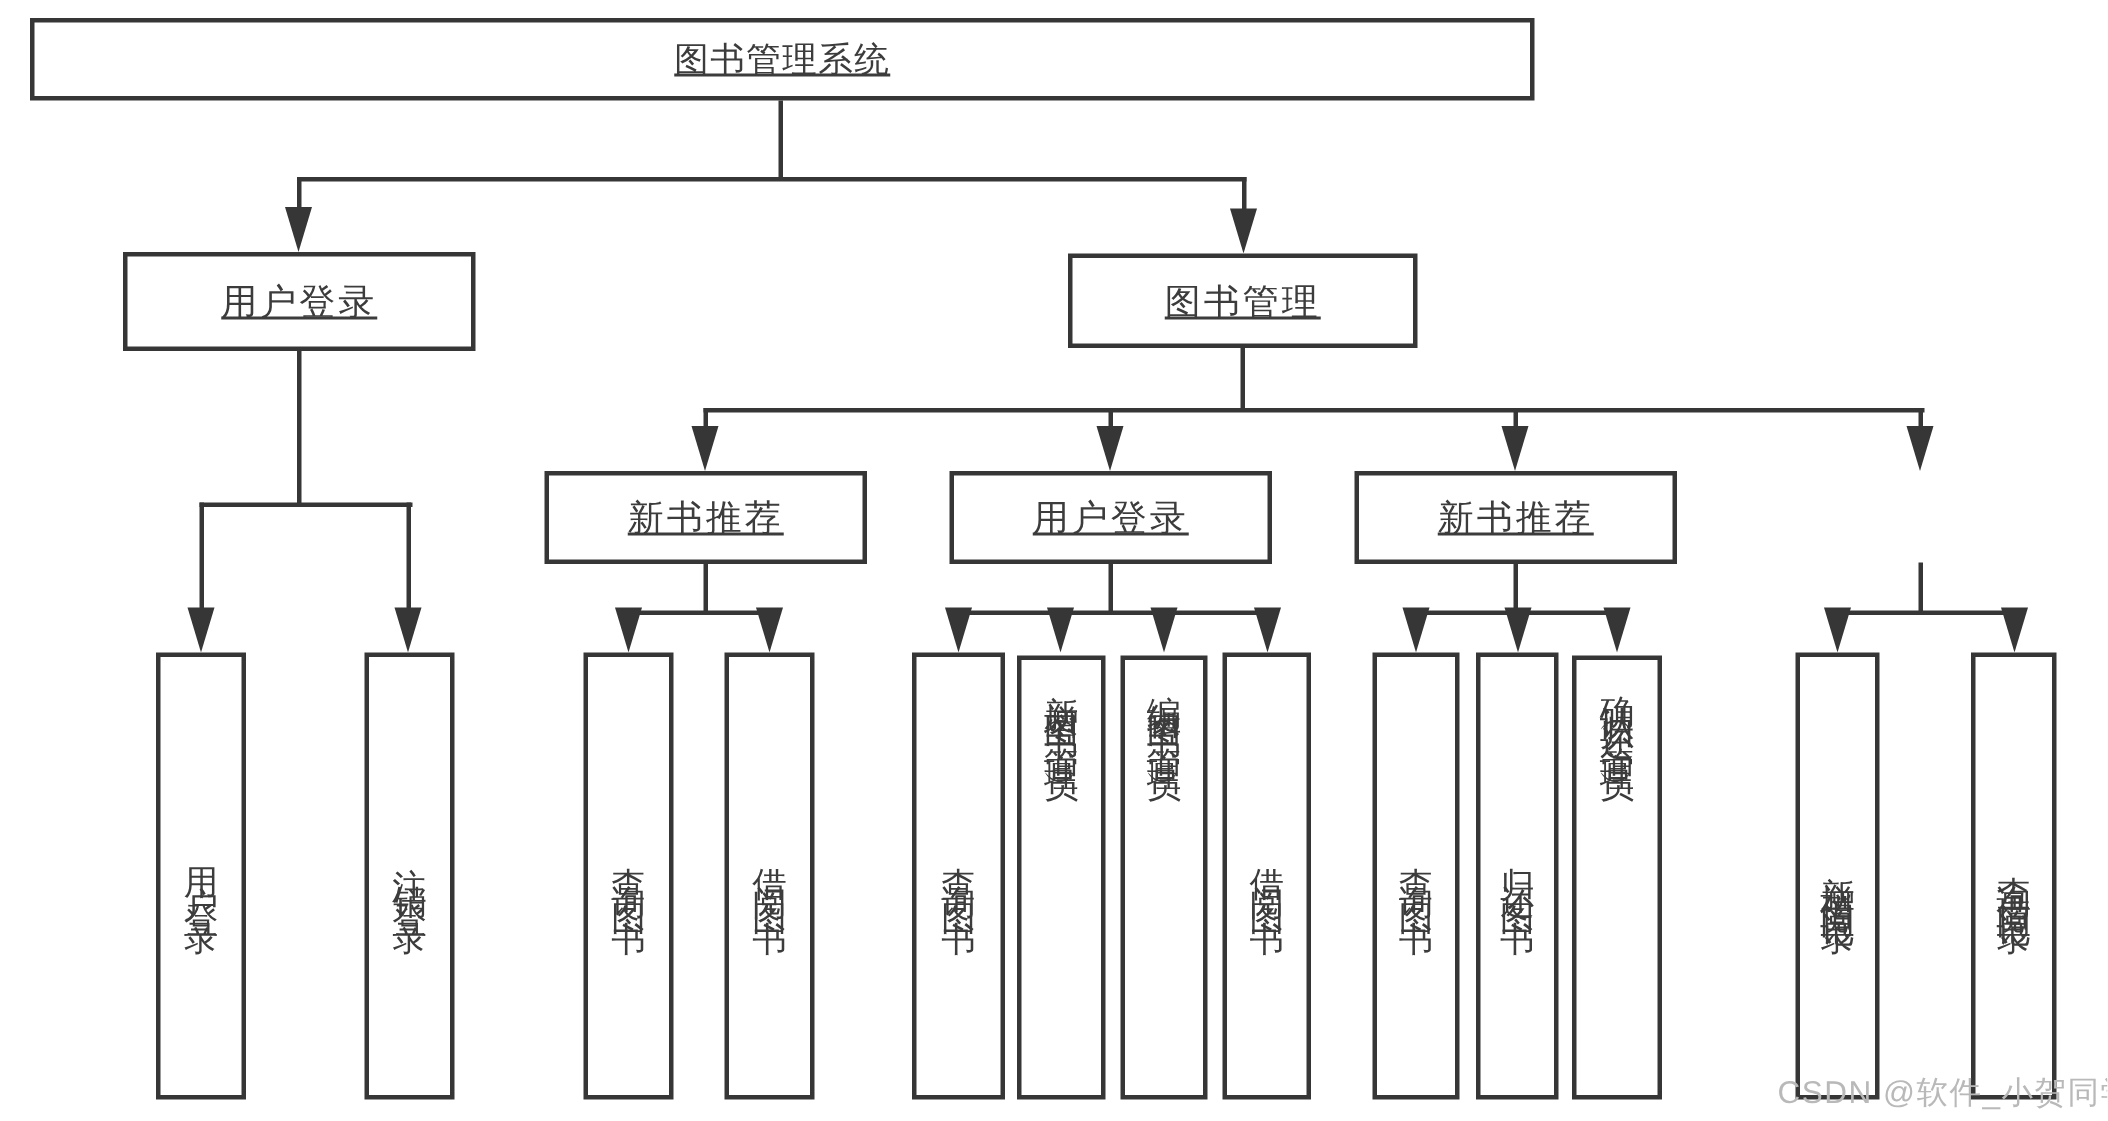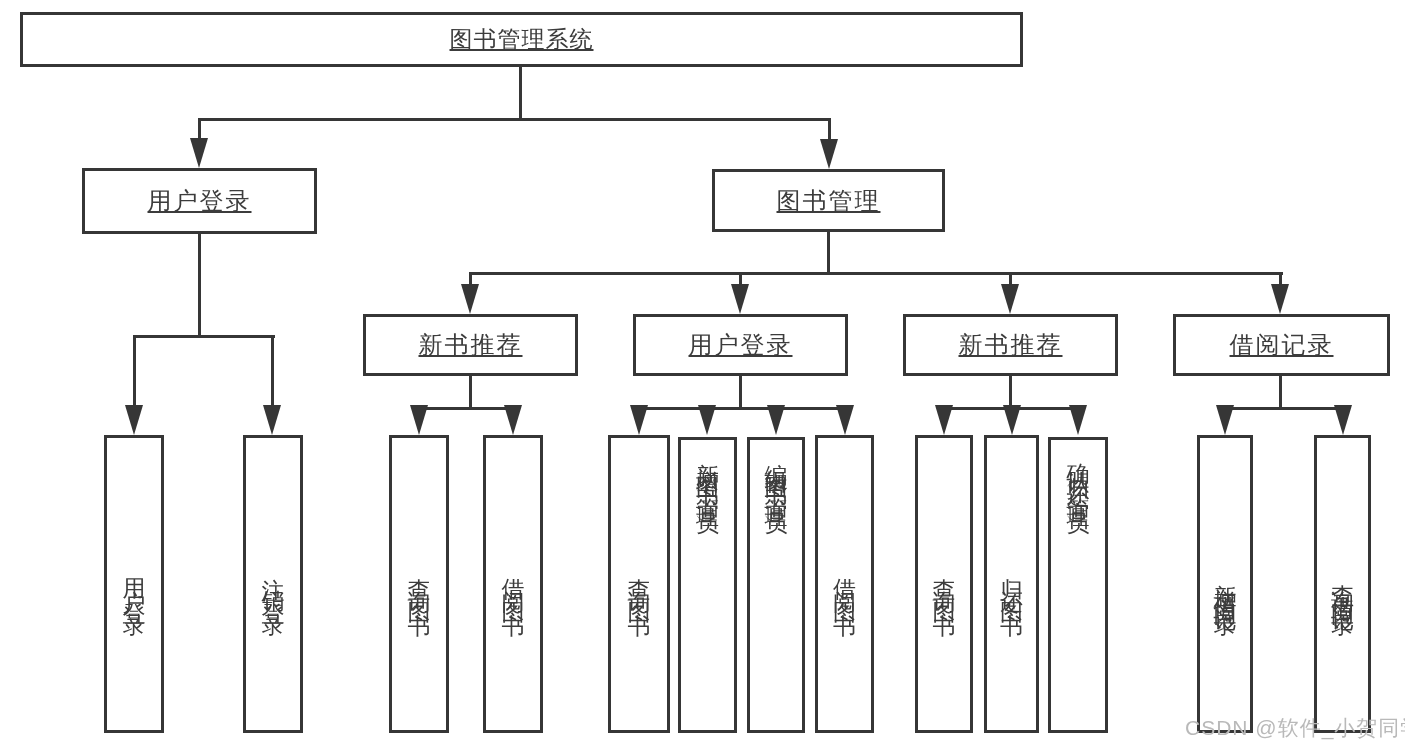--- a/index.html
+++ b/index.html
@@ -121,23 +121,20 @@
   </div>
 
   <div class="box" style="left:633px;top:314px;width:215px;height:62px;">
     <span class="lbl">用户登录</span>
   </div>
 
   <div class="box" style="left:903px;top:314px;width:215px;height:62px;">
     <span class="lbl">新书推荐</span>
   </div>
 
-  <div class="box" style="left:1173px;top:314px;width:217px;height:62px;">
-    <span class="lbl">借阅记录</span>
-  </div>
 
   <div class="box leaf" style="left:104px;top:435px;width:60px;height:298px;">
     <span class="vlbl">用户登录</span>
   </div>
   <div class="box leaf" style="left:243px;top:435px;width:60px;height:298px;">
     <span class="vlbl">注销登录</span>
   </div>
 
   <div class="box leaf" style="left:389px;top:435px;width:60px;height:298px;">
     <span class="vlbl">查询图书</span>

